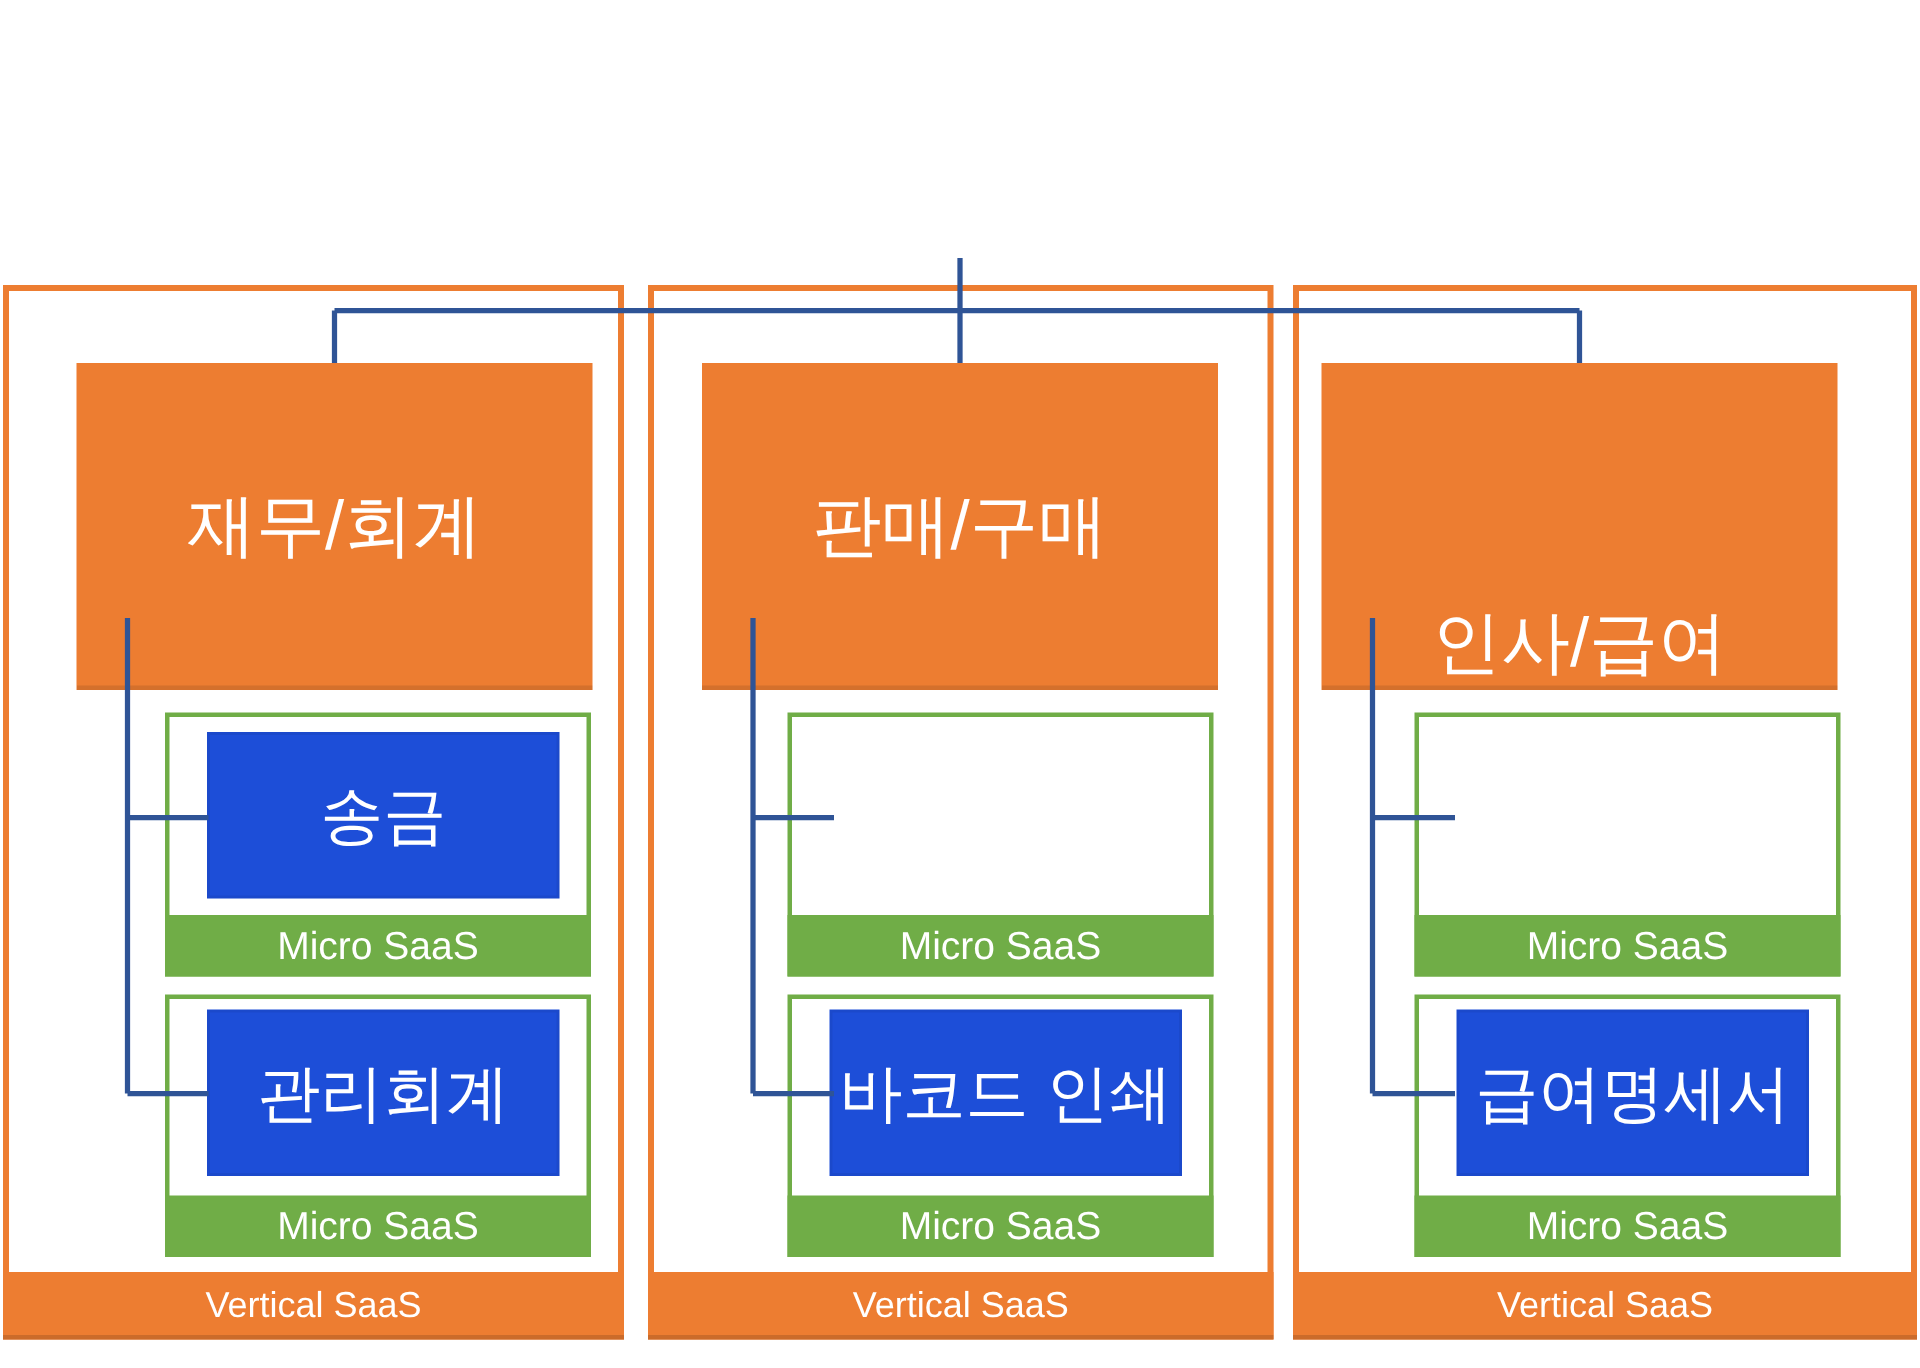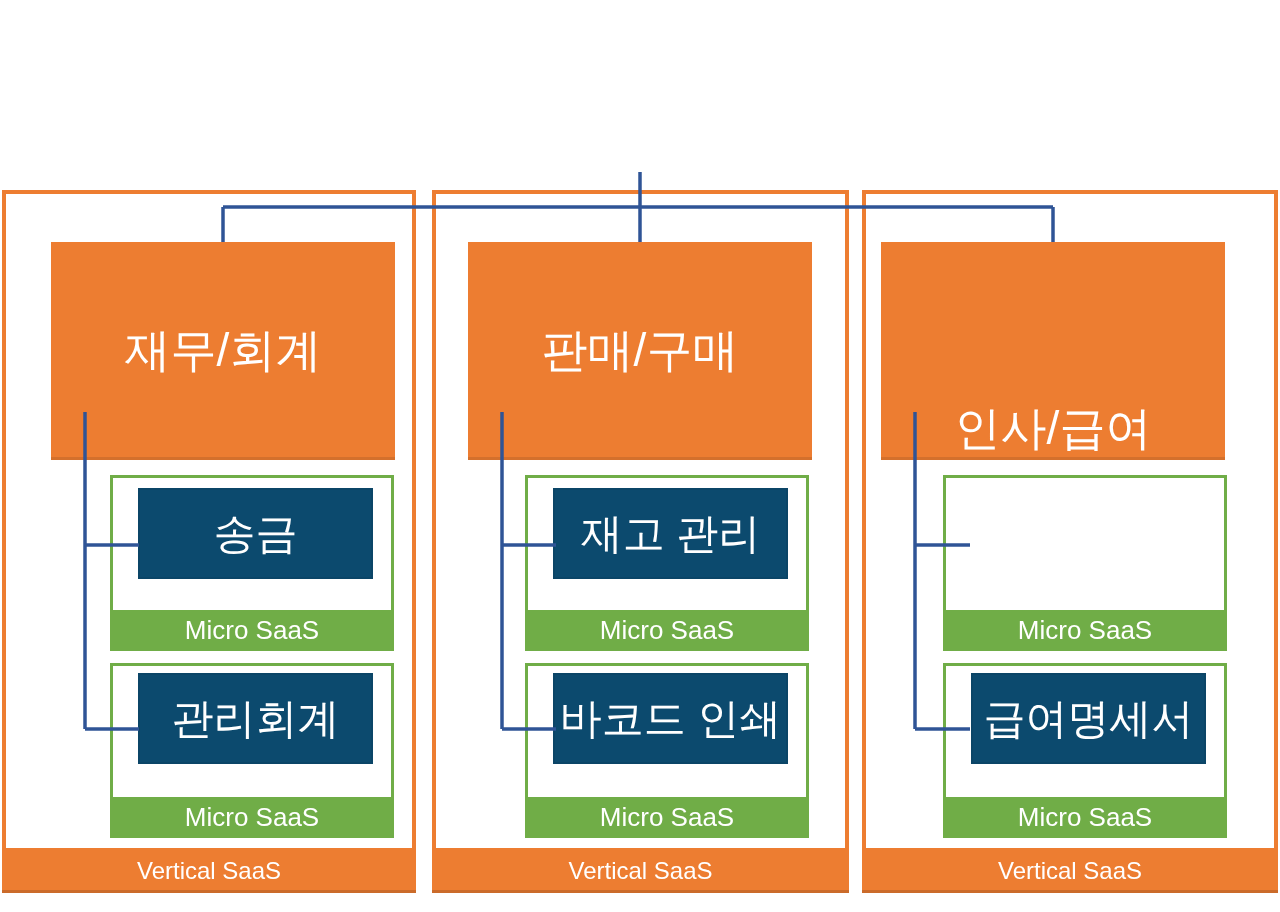--- a/index.html
+++ b/index.html
@@ -69,22 +69,22 @@
     background: #ffffff;
   }
   .m1 { top: 281px; height: 176px; }
   .m2 { top: 469px; height: 175px; padding-left: 20px; }
   .col1 .module { left: 104px; }
   .col2 .module { left: 89px; }
   .col3 .module { left: 77px; }
   .module-label {
     position: absolute;
     left: 25px; top: 10px;
-    width: 235px; height: 91px;
-    background: #0c4a6e;
+    width: 235px; height: 111px;
+    background: #1d4ed8;
     box-shadow: inset 0 0 0 2px rgba(0,0,0,0.06);
     font-size: 42px;
     white-space: nowrap;
   }
   .m2 .module-label { top: 7px; }
   .micro-bar {
     position: absolute;
     left: -3px; right: -3px; bottom: -3px;
     height: 41px;
     background: #70AD47;
@@ -129,23 +129,20 @@
     <div class="vertical-bar centered">
       <span>Vertical SaaS</span>
     </div>
   </div>
 
   <div class="col col2">
     <div class="cat-header centered">
       <span>판매/구매</span>
     </div>
     <div class="module m1">
-      <div class="module-label centered">
-        <span>재고 관리</span>
-      </div>
       <div class="micro-bar centered">
         <span>Micro SaaS</span>
       </div>
     </div>
     <div class="module m2">
       <div class="module-label centered">
         <span>바코드 인쇄</span>
       </div>
       <div class="micro-bar centered">
         <span>Micro SaaS</span>

